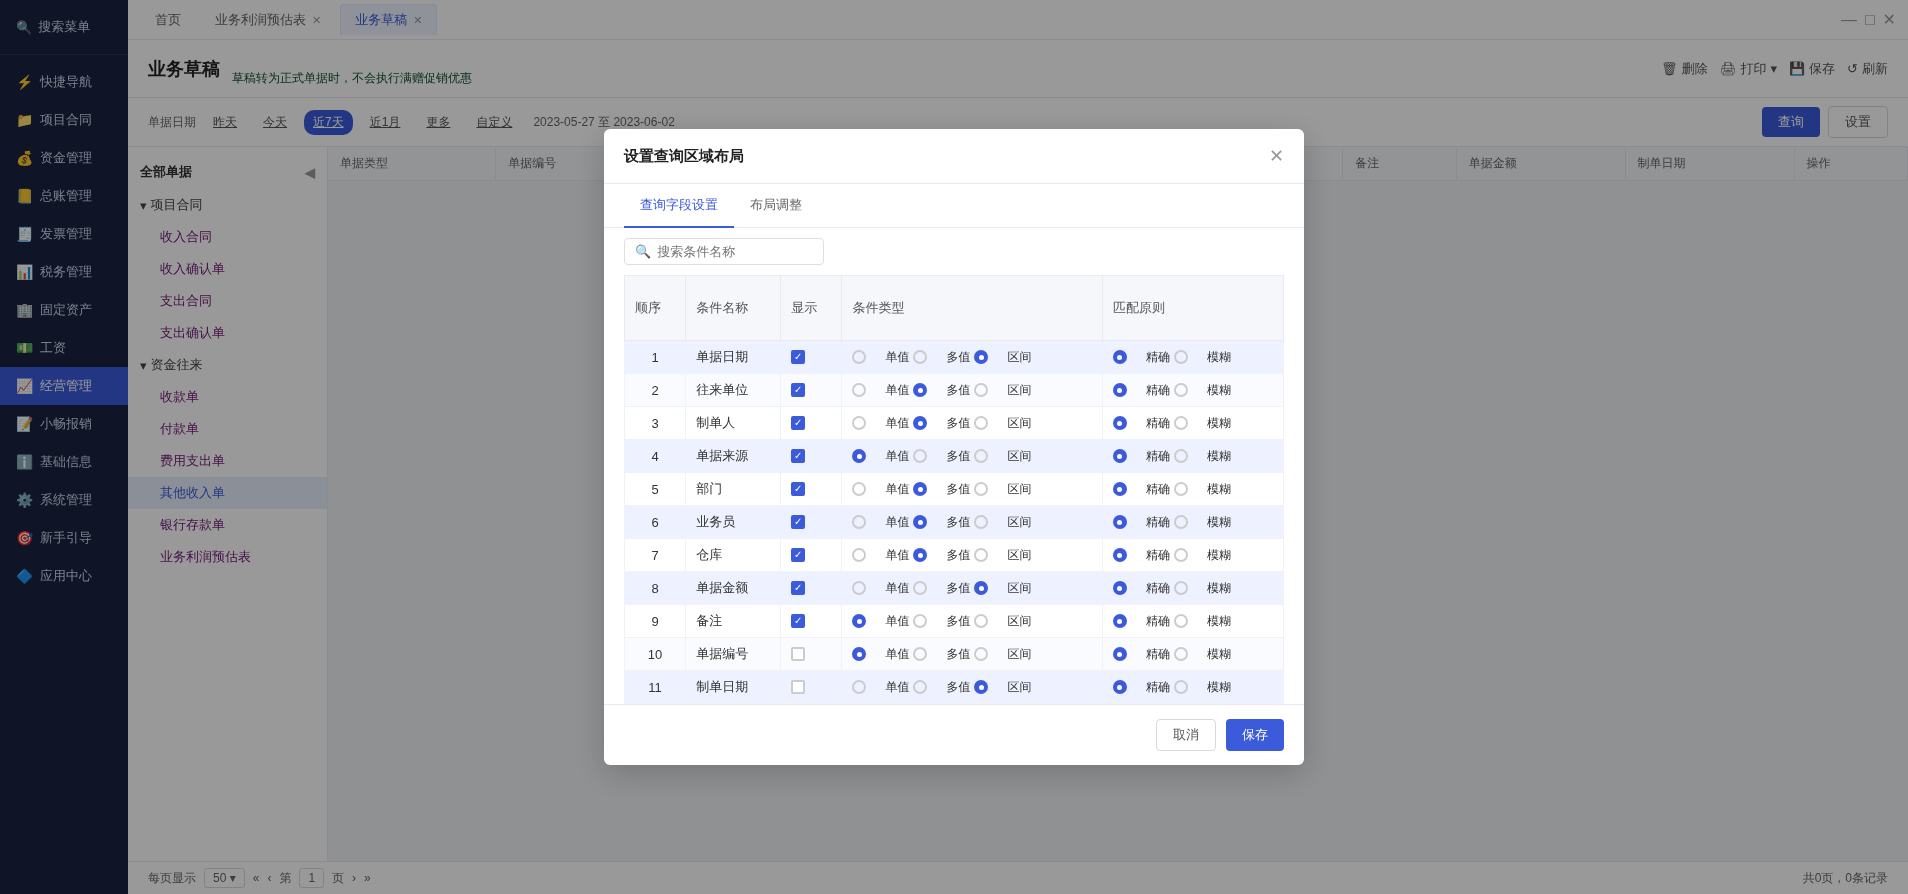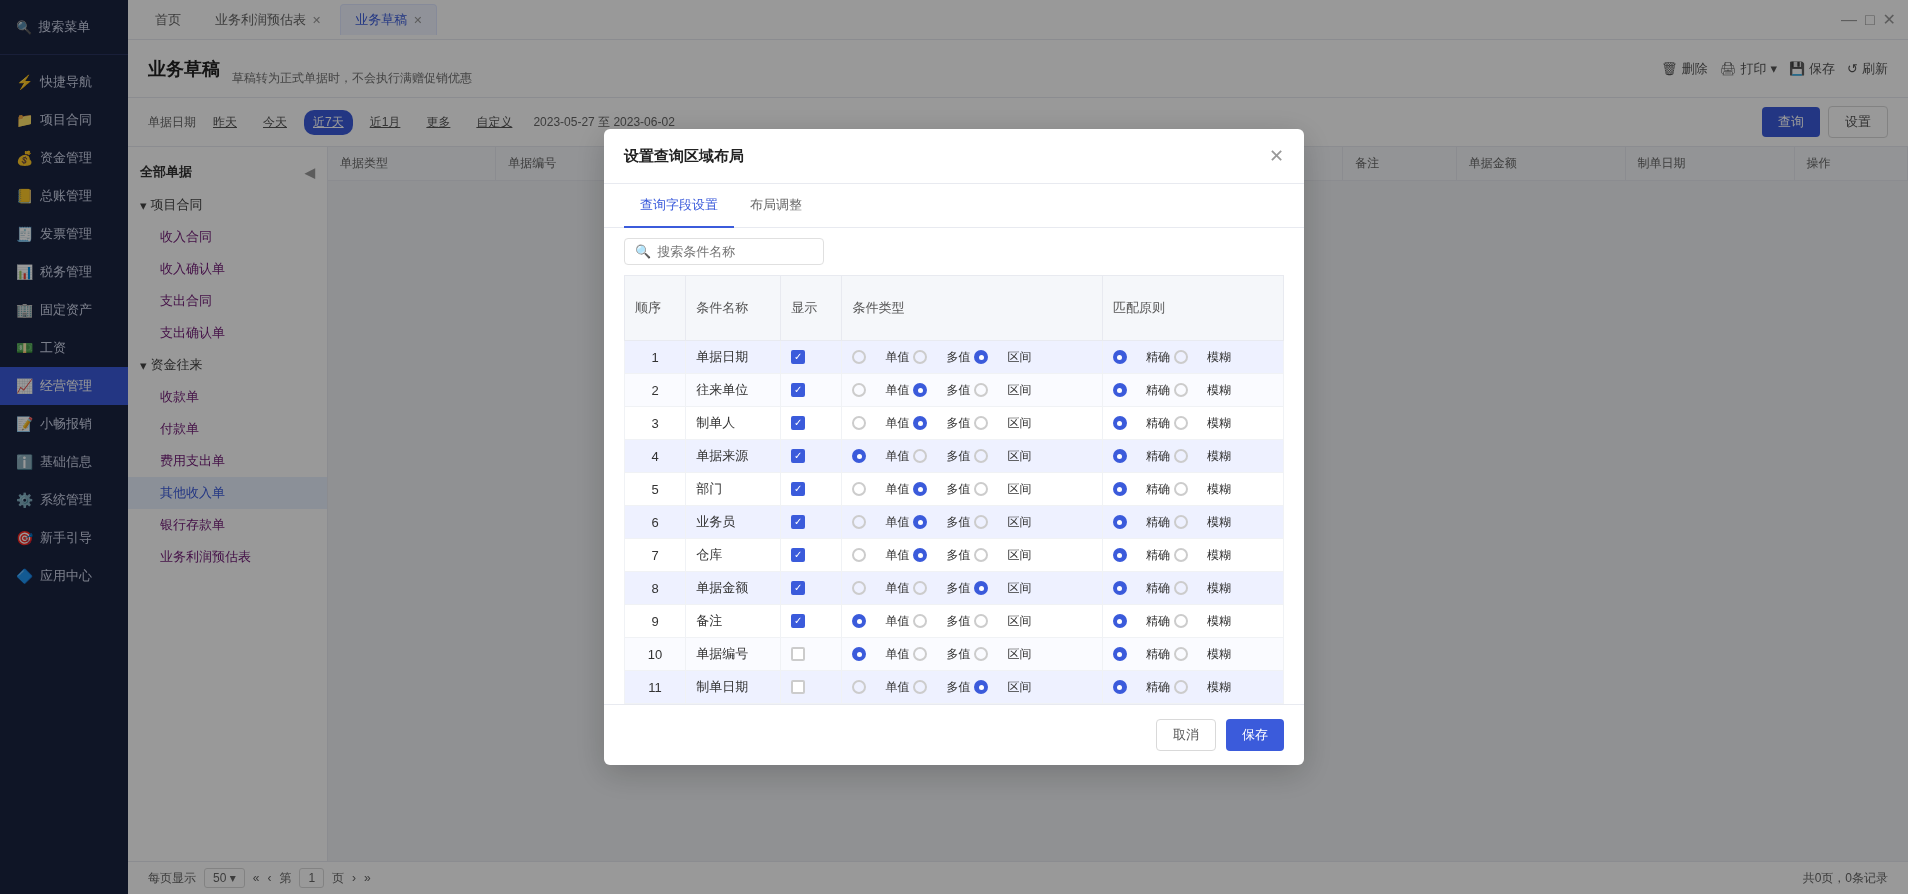--- a/index.html
+++ b/index.html
@@ -24,21 +24,21 @@
     .tabs-bar { display: flex; align-items: center; background: #fff; border-bottom: 1px solid #e8eaf0; height: 40px; padding: 0 12px; gap: 4px; }
     .tab { display: flex; align-items: center; gap: 6px; padding: 6px 14px; border-radius: 4px 4px 0 0; cursor: pointer; font-size: 13px; color: #666; border: 1px solid transparent; border-bottom: none; }
     .tab.active { background: #f0f4ff; color: #3b5bdb; border-color: #e0e7ff; }
     .tab-close { font-size: 11px; color: #999; cursor: pointer; }
     .tabs-right { margin-left: auto; display: flex; align-items: center; gap: 8px; }
     .tabs-right .icon-btn { cursor: pointer; color: #999; font-size: 16px; }
 
     
     .page-header { background: #fff; padding: 10px 20px; border-bottom: 1px solid #e8eaf0; display: flex; align-items: center; gap: 12px; }
     .page-title { font-size: 18px; font-weight: bold; color: #222; }
-    .page-subtitle { font-size: 12px; color: #737373; margin-top: 20px; }
+    .page-subtitle { font-size: 12px; color: #14532d; margin-top: 20px; }
     .header-actions { margin-left: auto; display: flex; align-items: center; gap: 12px; }
     .action-btn { display: flex; align-items: center; gap: 4px; font-size: 13px; cursor: pointer; color: #555; }
     .btn-primary { background: #3b5bdb; color: #fff; padding: 6px 16px; border-radius: 4px; cursor: pointer; font-size: 13px; border: none; }
     .btn-default { background: #fff; color: #555; padding: 6px 16px; border-radius: 4px; cursor: pointer; font-size: 13px; border: 1px solid #d9d9d9; }
 
     
     .filter-bar { background: #fff; padding: 8px 20px; border-bottom: 1px solid #e8eaf0; display: flex; align-items: center; gap: 8px; flex-wrap: wrap; }
     .filter-label { font-size: 12px; color: #666; }
     .filter-btn { padding: 3px 8px; border-radius: 3px; cursor: pointer; font-size: 12px; color: #555; border: 1px solid transparent; text-decoration: underline; }
     .filter-btn.active { background: #3b5bdb; color: #fff; border-radius: 10px; }

